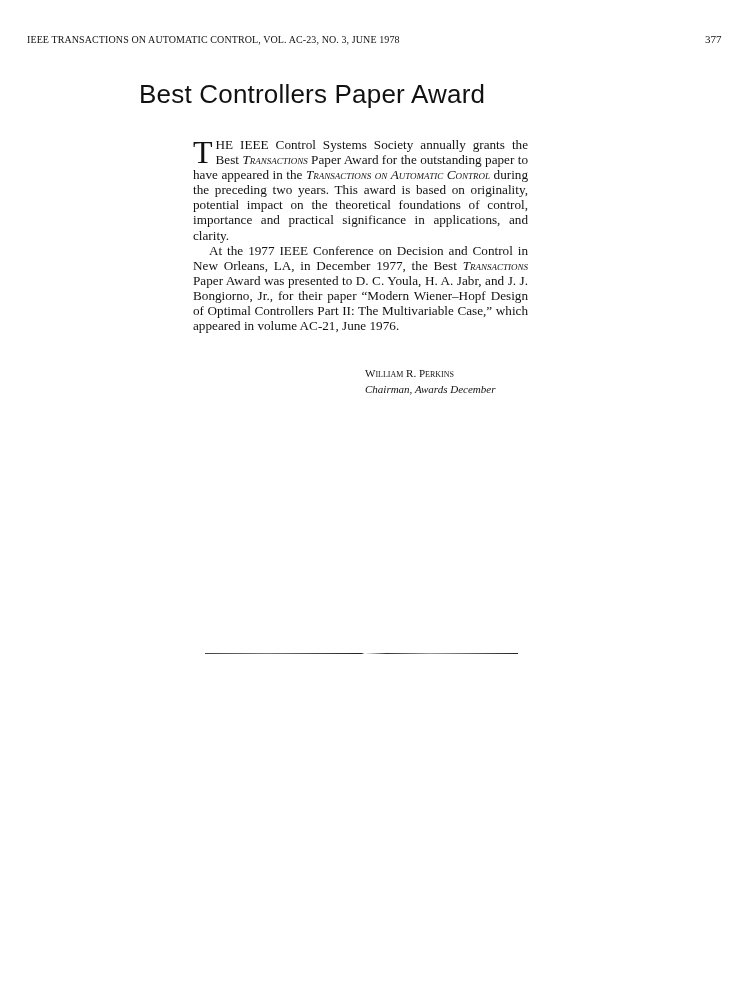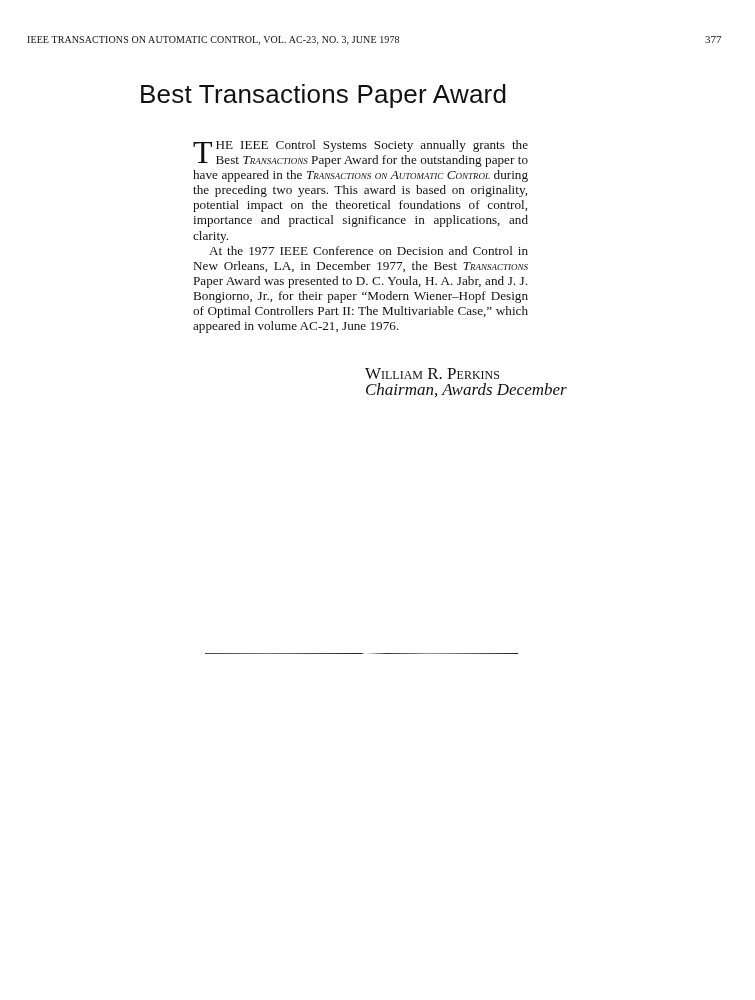--- a/index.html
+++ b/index.html
@@ -25,36 +25,36 @@
     }
     .body p { margin: 0; }
     .body p.indent { text-indent: 16px; }
     .dropcap {
       float: left; font-size: 32px; line-height: 26px; margin: 2px 3px 0 0;
       font-family: "Liberation Serif", serif;
     }
     .sc { font-variant: small-caps; font-style: italic; }
     .signature {
       position: absolute; left: 365px; top: 366px;
-      font-family: "Liberation Serif", serif; font-size: 17px; line-height: 15.5px; color: #111;
+      font-family: "Liberation Serif", serif; font-size: 11px; line-height: 15.5px; color: #111;
     }
     .sig-name { font-variant: small-caps; }
     .sig-role { font-style: italic; }
     .rule {
       position: absolute; left: 205px; top: 653px; width: 313px; height: 1px;
       background: linear-gradient(to right, #444 0%, #777 20%, #222 50%, #fff 51%, #333 58%, #999 72%, #222 100%);
     }
   </style>
 </head>
 <body>
 
 <div class="running-head">IEEE TRANSACTIONS ON AUTOMATIC CONTROL, VOL. AC-23, NO. 3, JUNE 1978</div>
 <div class="page-number">377</div>
 
-<h1 class="title">Best Transactions Paper Award</h1>
+<h1 class="title">Best Controllers Paper Award</h1>
 
 <div class="body">
   <p><span class="dropcap">T</span><span>HE IEEE Control Systems Society annually grants the Best </span><span class="sc">Transactions</span><span> Paper Award for the outstanding paper to have appeared in the </span><span class="sc">Transactions on Automatic Control</span><span> during the preceding two years. This award is based on originality, potential impact on the theoretical foundations of control, importance and practical significance in applications, and clarity.</span></p>
   <p class="indent"><span>At the 1977 IEEE Conference on Decision and Control in New Orleans, LA, in December 1977, the Best </span><span class="sc">Transactions</span><span> Paper Award was presented to D. C. Youla, H. A. Jabr, and J. J. Bongiorno, Jr., for their paper “Modern Wiener–Hopf Design of Optimal Controllers Part II: The Multivariable Case,” which appeared in volume AC-21, June 1976.</span></p>
 </div>
 
 <div class="signature">
   <div class="sig-name">William R. Perkins</div>
   <div class="sig-role">Chairman, Awards December</div>
 </div>

